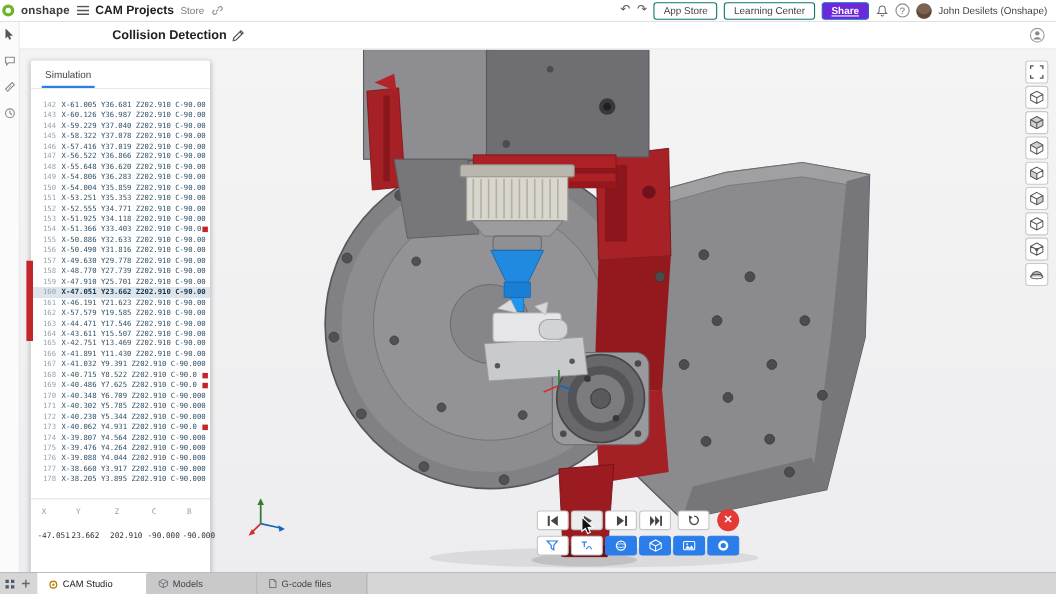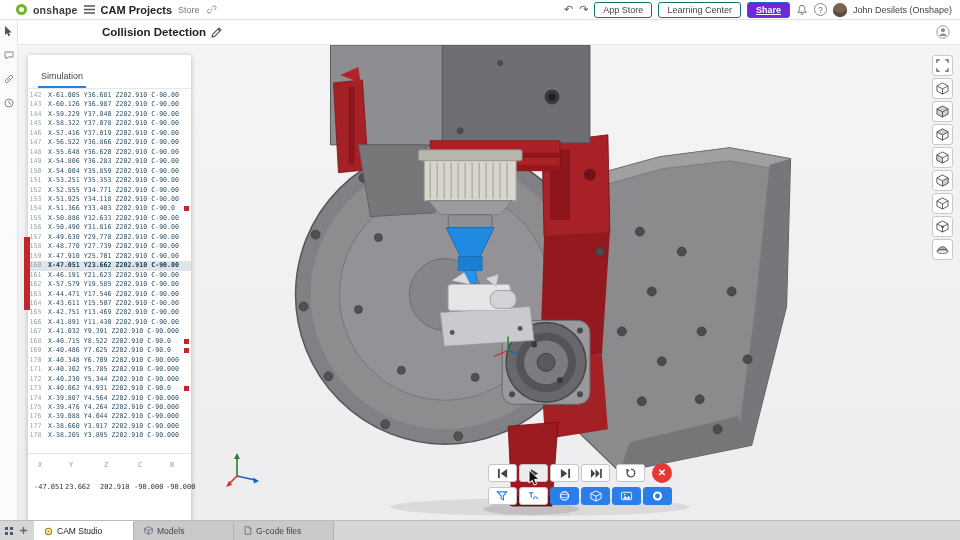--- a/index.html
+++ b/index.html
@@ -3,21 +3,21 @@
 <meta charset="utf-8">
 <style>
   * { margin:0; padding:0; box-sizing:border-box; }
   html,body { width:960px; height:540px; overflow:hidden; }
   body { font-family:"Liberation Sans", sans-serif; font-size:11px; color:#333; background:#fff; }
   .screen { position:relative; width:960px; height:540px; background:#f1f1f2; overflow:hidden; }
 
   
   .topbar { position:absolute; top:0; left:0; right:0; height:20px; background:#fff;
             border-bottom:1px solid #e2e2e4; display:flex; align-items:center;
-            justify-content:space-between; padding:0 8px 0 16px; z-index:40;gap:8px; }
+            justify-content:space-between; padding:0 8px 0 2px; z-index:40;gap:8px; }
   .tb-left, .tb-right { display:flex; align-items:center; gap:6px; }
   .logo-mark { width:11px; height:11px; border-radius:50%; background:#6fb52c; display:inline-block; position:relative; }
   .logo-mark::after { content:''; position:absolute; left:3px; top:3px; width:5px; height:5px; border-radius:50%; background:#fff; }
   .logo-text { font-weight:bold; font-size:10.5px; color:#3c3c3c; letter-spacing:.2px; }
   .hamb { display:inline-flex; }
   .doc-title { font-weight:bold; font-size:11px; color:#222; }
   .workspace { font-size:9px; color:#777; }
   .pill { font-family:inherit; font-size:9px; color:#444; background:#fff; border:1px solid #0f766e;
           border-radius:3px; padding:2px 8px; cursor:pointer; }
   .pill.share { background:#6d28d9; border-color:#1b6ac9; color:#fff; font-weight:bold;text-decoration:underline; }
@@ -50,26 +50,26 @@
   .vt-btn { width:21px; height:21px; background:#fff; border:1px solid #c9c9cb; border-radius:3px;
             display:flex; align-items:center; justify-content:center; cursor:pointer; }
 
   
   .triad { position:absolute; left:207px; top:405px; }
 
   
   .panel { position:absolute; top:55px; left:28px; width:163px; height:470px; background:#fff;
            border-radius:2px; box-shadow:0 1px 5px rgba(0,0,0,.25); z-index:28; }
   .panel-tabs { border-bottom:1px solid #e8e8e8; padding-left:10px; }
-  .panel-tab { display:inline-block; font-size:9px; color:#444; padding:16px 3px 5px 3px;
+  .panel-tab { display:inline-block; font-size:9px; color:#444; padding:8px 3px 5px 3px;
                border-bottom:2px solid #2b7de9; cursor:pointer; }
   .gcode-list { position:absolute; top:36px; left:0; right:0; bottom:74px; overflow:hidden;
                 font-family:"DejaVu Sans Mono", monospace; font-size:6.6px; line-height:9.45px; }
   .grow { position:relative; display:flex; white-space:nowrap; cursor:pointer; }
-  .grow .ln { width:20px; text-align:center; padding-right:5px; color:#98a4ae; }
+  .grow .ln { width:28px; text-align:right; padding-right:5px; color:#98a4ae; }
   .grow .gtxt { color:#2f5168; }
   .grow.current { background:#dde4ea; }
   .grow.current .gtxt { color:#12364f; font-weight:bold; }
   .grow.collision::after { content:''; position:absolute; right:2px; top:2px; width:5px; height:5px; background:#c3262a; }
   .coords { position:absolute; left:0; right:0; bottom:0; height:72px; border-top:1px solid #e2e2e4; padding-top:7px; }
   .coord-row { display:grid; grid-template-columns:31px 35px 34px 32px 1fr; padding:0 0 0 6px;
                font-family:"DejaVu Sans Mono", monospace; }
   .coord-head { color:#9a9a9d; font-size:7px; margin-bottom:14px; }
   .coord-head .coord-cell { padding-left:4px; }
   .coord-vals { color:#333; font-size:7px; }

